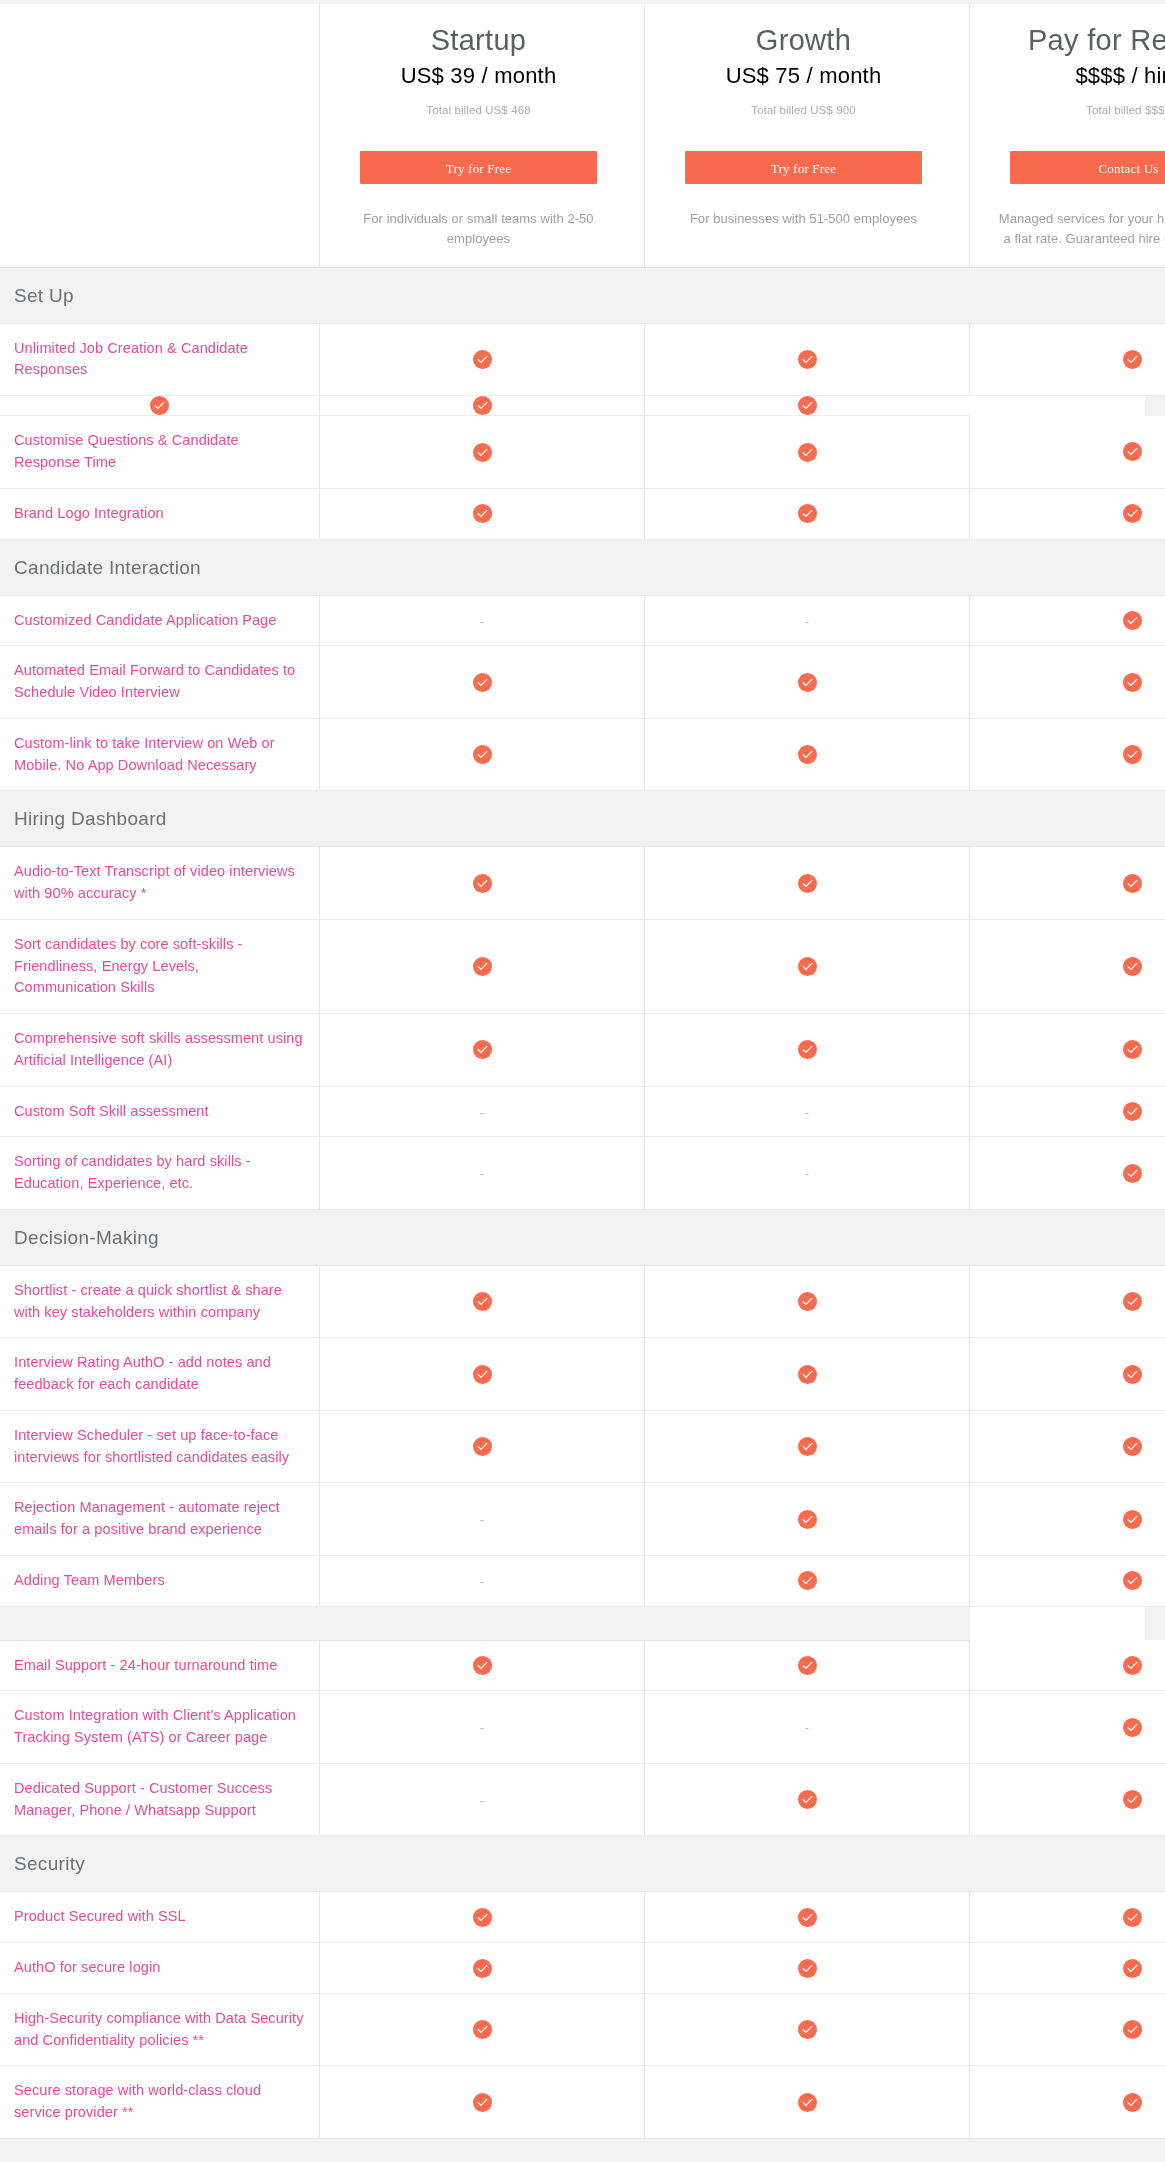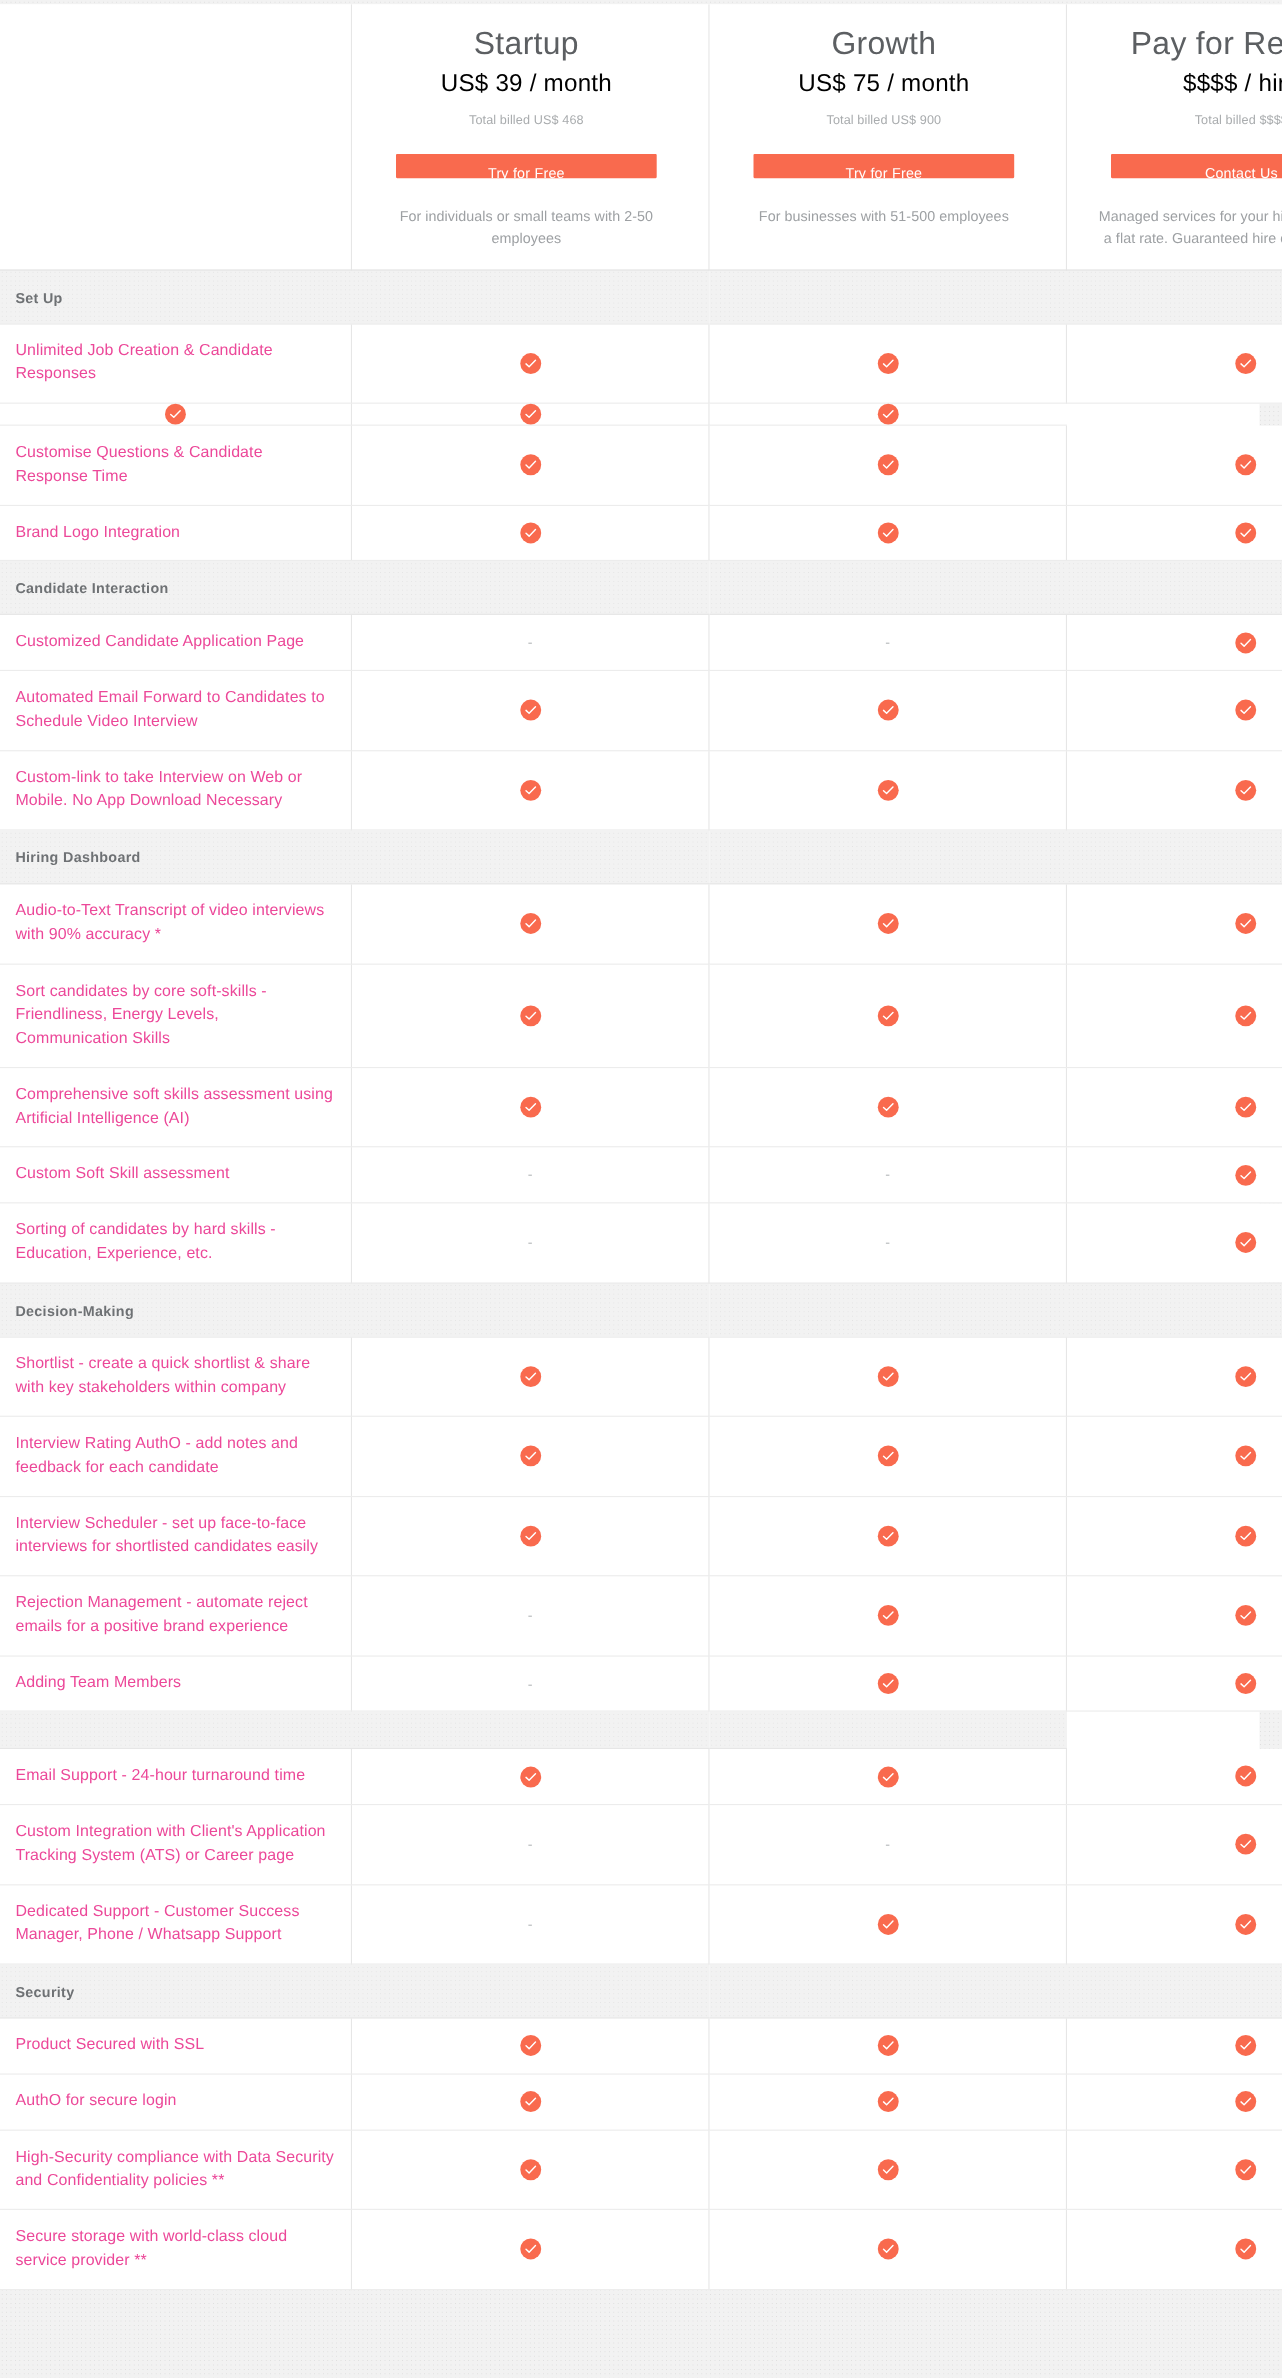--- a/index.html
+++ b/index.html
@@ -89,53 +89,53 @@
     white-space: nowrap;
   }
   .plan-billed {
     font-size: 11.5px;
     color: #a9acae;
     margin-top: 15px;
     letter-spacing: 0.1px;
   }
   .cta {
     display: block;
-    margin: 24px auto 0 auto;
+    margin: 35px auto 0 auto;
     width: 237px;
-    height: 22px;
+    height: 33px;
     line-height: 33px;
     background: #f96a4e;
     color: #ffffff;
     font-size: 13px;
     text-align: center;
     border: none;
     border-radius: 1px;
     cursor: pointer;
-    font-family: Liberation Sans, sans-serif;
+    font-family: Liberation Serif, serif;
     letter-spacing: 0.2px;
   }
   .plan-desc {
     font-size: 13px;
     color: #9da0a3;
     line-height: 1.55;
     margin: 25px 8px 17px 8px;
     letter-spacing: 0.05px;
   }
 
   
   .section-row .section-cell {
     background: #f2f2f2;
     background-image: radial-gradient(circle, #e2e2e2 0.7px, transparent 0.7px);
     background-size: 4px 4px;
     border-right: none;
     border-top: 1px solid #e6e6e6;
     border-bottom: 1px solid #e6e6e6;
     padding: 17px 0 16px 14px;
-    font-size: 13px;
-    font-weight: 700;
+    font-size: 19px;
+    font-weight: 400;
     color: #6e7174;
     letter-spacing: 0.3px;
   }
 
   
   .check {
     display: inline-block;
     width: 19px;
     height: 19px;
     border-radius: 50%;

